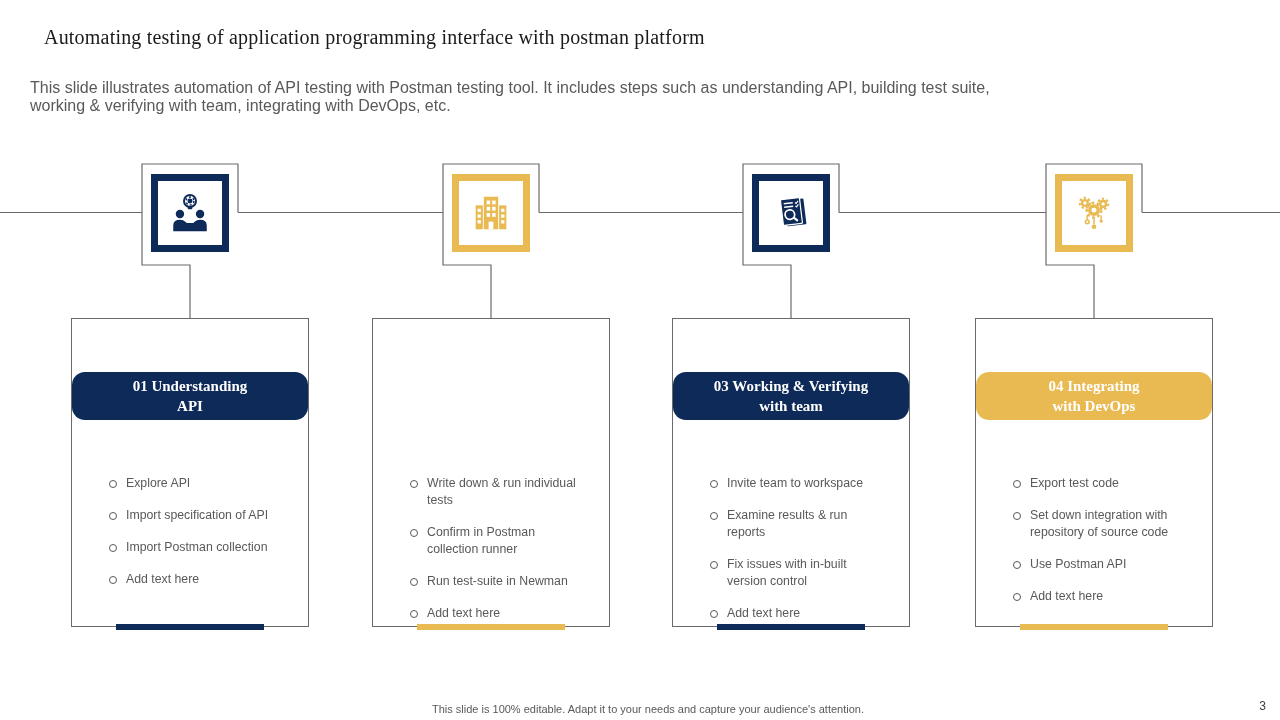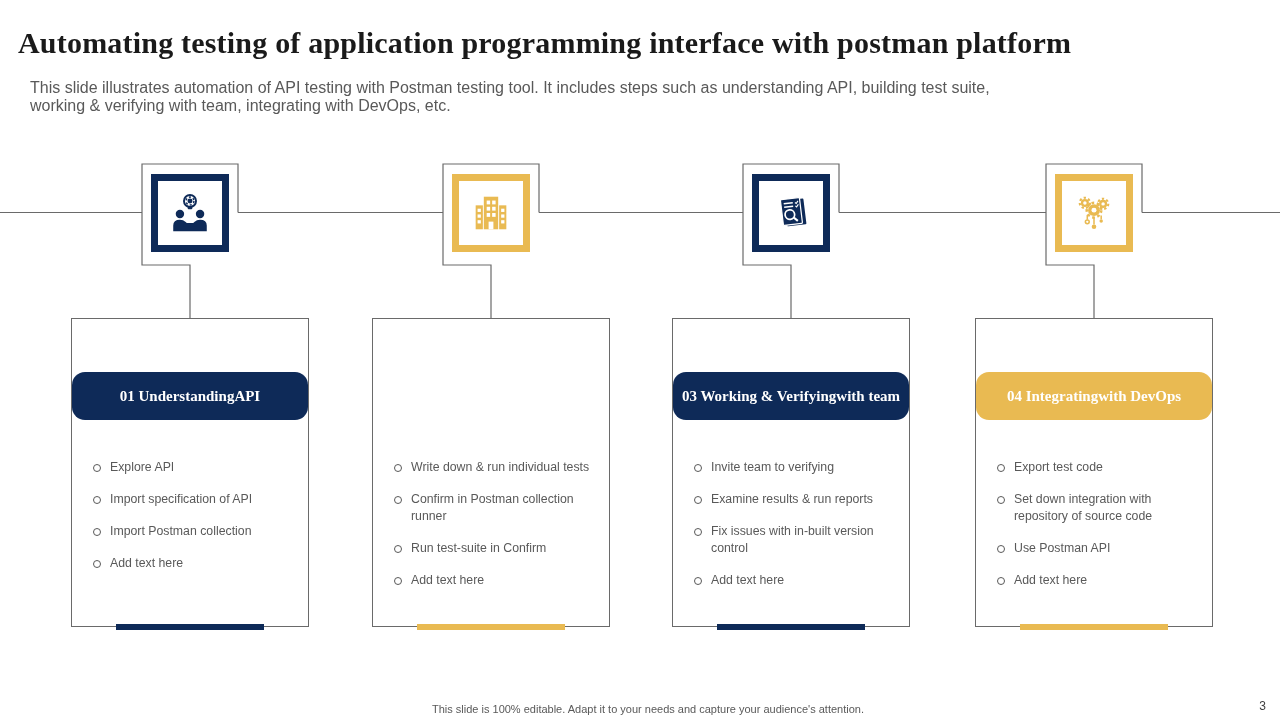--- a/index.html
+++ b/index.html
@@ -1,36 +1,36 @@
 <!DOCTYPE html>
 <html><head>
 <meta charset="utf-8">
 <style>
   html,body{margin:0;padding:0;background:#fff;}
   .slide{position:relative;width:1280px;height:720px;background:#ffffff;overflow:hidden;
          font-family:"Liberation Sans","DejaVu Sans",sans-serif;}
-  .title{position:absolute;left:18px;top:26px;width:1180px;
+  .title{position:absolute;left:44px;top:26px;width:1180px;
          font-family:"Liberation Serif","DejaVu Serif",serif;
-         font-size:30px;color:#1a1a1a;letter-spacing:.2px;font-weight:bold;}
+         font-size:20px;color:#1a1a1a;letter-spacing:.2px;}
   .subtitle{position:absolute;left:30px;top:79px;width:1000px;
          font-size:16px;color:#595959;}
   svg.connectors{position:absolute;left:0;top:0;z-index:1;}
   .iconbox{position:absolute;top:174px;width:78px;height:78px;box-sizing:border-box;
          background:#fff;display:flex;align-items:center;justify-content:center;z-index:2;}
   .iconbox.navy{border:7px solid #0e2a58;}
   .iconbox.gold{border:7px solid #e9ba52;}
   .card{position:absolute;top:318px;width:238px;height:309px;box-sizing:border-box;
         border:1px solid #6a6a6a;background:#fff;z-index:2;}
   .badge{position:absolute;left:0;right:0;top:53px;height:48px;border-radius:13px;
-         display:flex;align-items:center;justify-content:center;
+         display:flex;flex-direction:column;align-items:center;justify-content:center;
          font-family:"Liberation Serif","DejaVu Serif",serif;font-weight:bold;
          font-size:15px;line-height:20px;color:#ffffff;text-align:center;}
   .badge.navy{background:#0e2a58;}
   .badge.gold{background:#e9ba52;}
-  .bullets{position:absolute;left:18px;top:140px;right:8px;margin:0;padding:0;list-style:none;}
+  .bullets{position:absolute;left:18px;top:140px;right:8px;margin:16px;padding:0;list-style:none;}
   .bullets li{position:relative;padding-left:20px;margin-bottom:15px;
          font-size:12.3px;line-height:17px;color:#595959;max-width:200px;}
   .bullets li .dot{position:absolute;left:3px;top:5px;width:6px;height:6px;border:1.3px solid #595959;
          border-radius:50%;}
   .accent{position:absolute;bottom:-4px;left:50%;transform:translateX(-50%);width:148px;height:6px;}
   .accent.navy{background:#0e2a58;}
   .accent.gold{background:#e9ba52;}
   .footer{position:absolute;left:16px;right:0;top:703px;text-align:center;
          font-size:11px;color:#595959;}
   .pagenum{position:absolute;right:14px;top:699px;font-size:12px;color:#3f3f3f;}
@@ -147,33 +147,33 @@
       <li><span class="dot"></span><span>Import Postman collection</span></li>
       <li><span class="dot"></span><span>Add text here</span></li>
     </ul>
     <div class="accent navy"></div>
   </div>
 
   <div class="card" style="left:372px">
     <ul class="bullets">
       <li><span class="dot"></span><span>Write down &amp; run individual tests</span></li>
       <li><span class="dot"></span><span>Confirm in Postman collection runner</span></li>
-      <li><span class="dot"></span><span>Run test-suite in Confirm</span></li>
+      <li><span class="dot"></span><span>Run test-suite in Newman</span></li>
       <li><span class="dot"></span><span>Add text here</span></li>
     </ul>
     <div class="accent gold"></div>
   </div>
 
   <div class="card" style="left:672px">
     <div class="badge navy">
       <div>03 Working &amp; Verifying</div>
       <div>with team</div>
     </div>
     <ul class="bullets">
-      <li><span class="dot"></span><span>Invite team to verifying</span></li>
+      <li><span class="dot"></span><span>Invite team to workspace</span></li>
       <li><span class="dot"></span><span>Examine results &amp; run reports</span></li>
       <li><span class="dot"></span><span>Fix issues with in-built version control</span></li>
       <li><span class="dot"></span><span>Add text here</span></li>
     </ul>
     <div class="accent navy"></div>
   </div>
 
   <div class="card" style="left:975px">
     <div class="badge gold">
       <div>04 Integrating</div>

